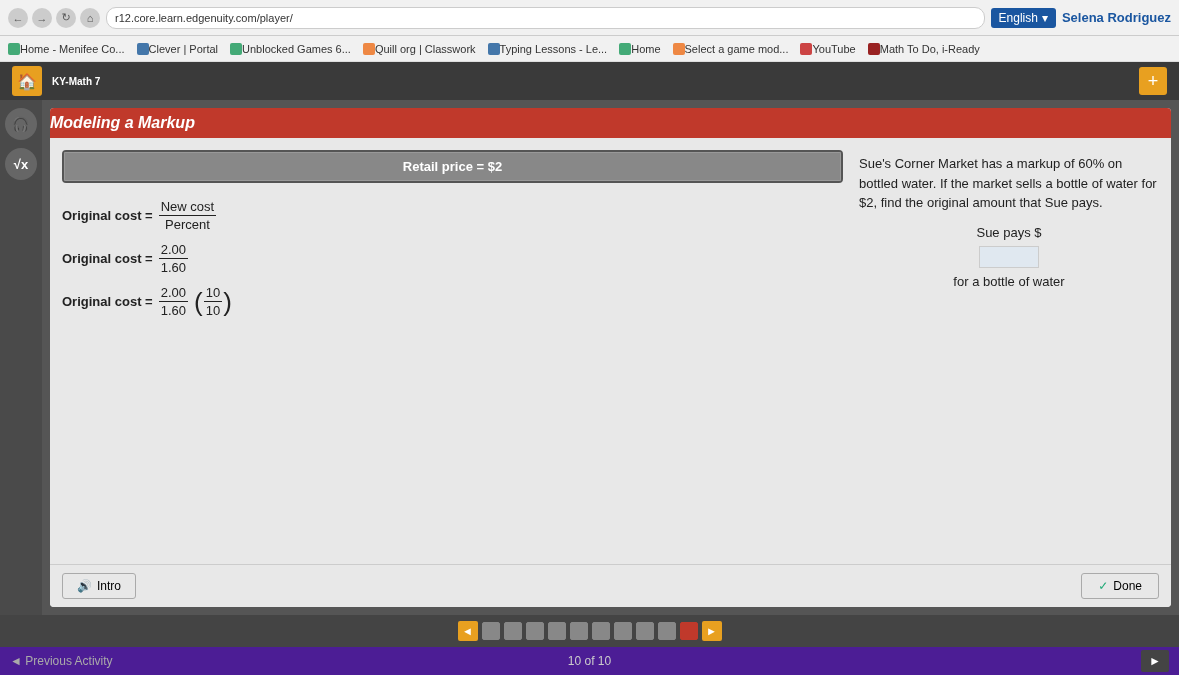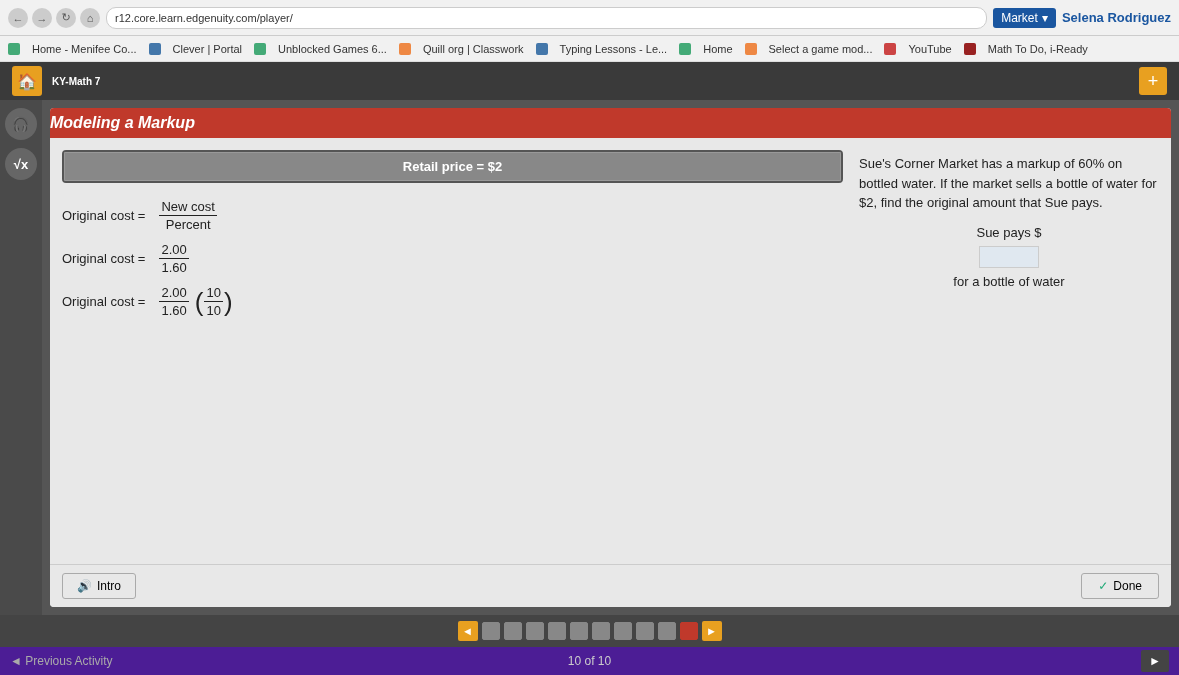--- a/index.html
+++ b/index.html
@@ -80,21 +80,21 @@
       padding: 0 8px;
       gap: 12px;
       border-bottom: 1px solid #ddd;
       font-size: 11px;
       color: #333;
       overflow: hidden;
     }
     .bookmark-item {
       display: flex;
       align-items: center;
-      gap: 12px;
+      gap: 0;
       cursor: pointer;
       white-space: nowrap;
     }
     .bookmark-icon {
       width: 12px;
       height: 12px;
       background: #888;
       border-radius: 2px;
       display: inline-block;
     }
@@ -241,21 +241,22 @@
       color: #222;
     }
     .formula-line {
       display: flex;
       align-items: center;
       margin-bottom: 10px;
     }
     .formula-label {
       font-size: 13px;
       color: #222;
-      margin-right: 10px;
+      margin-right: 2px;
+      font-weight: bold;
     }
     .fraction {
       display: inline-flex;
       flex-direction: column;
       align-items: center;
       font-size: 13px;
       margin: 0 4px;
     }
     .fraction-top {
       border-bottom: 1px solid #222;
@@ -398,21 +399,21 @@
   <div class="nav-buttons">
     <button class="nav-btn">←</button>
     <button class="nav-btn">→</button>
     <button class="nav-btn">↻</button>
     <button class="nav-btn">⌂</button>
   </div>
   <div class="address-bar">
     <span>r12.core.learn.edgenuity.com/player/</span>
   </div>
   <button class="lang-selector">
-    <span>Market</span>
+    <span>English</span>
     <span>▾</span>
   </button>
   <span class="user-name">Selena Rodriguez</span>
 </div>
 
 <div class="bookmarks-bar">
   <div class="bookmark-item">
     <span class="bookmark-icon bm-green"></span>
     <span>Home - Menifee Co...</span>
   </div>

